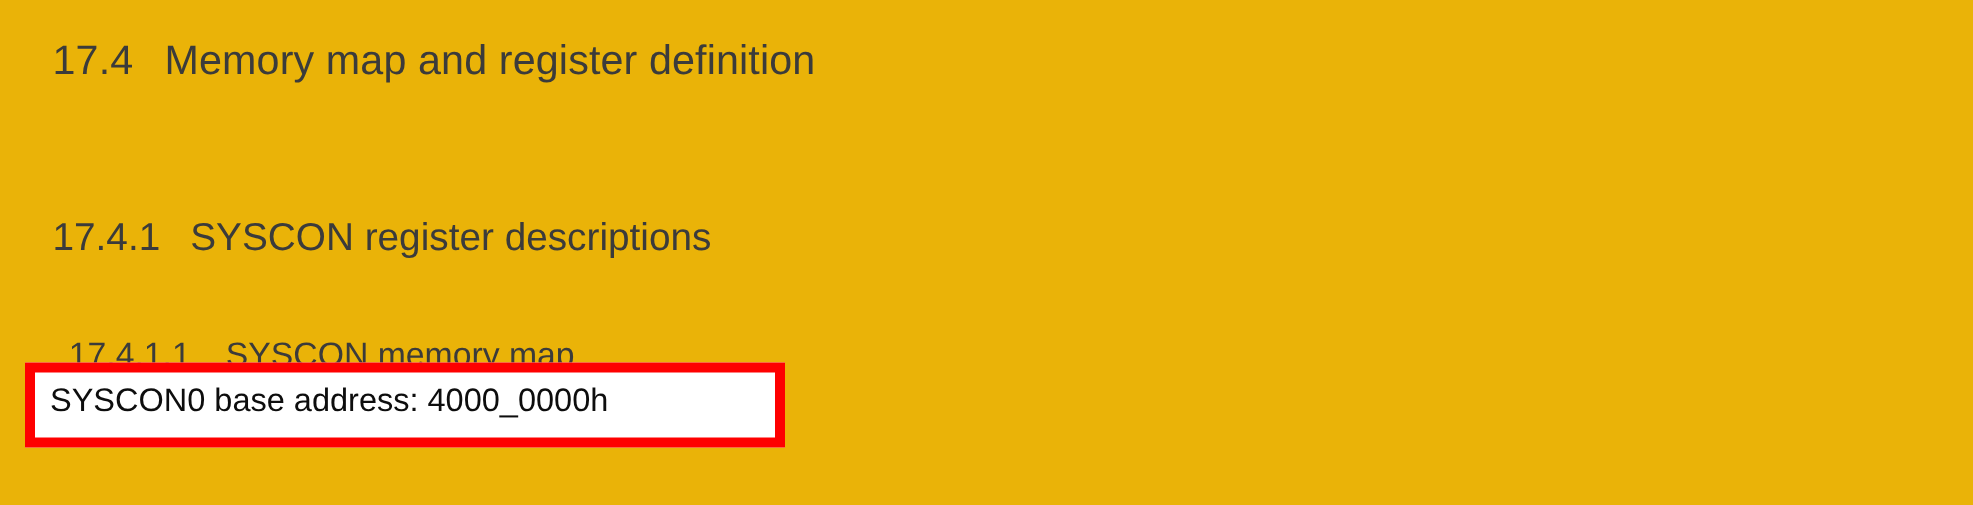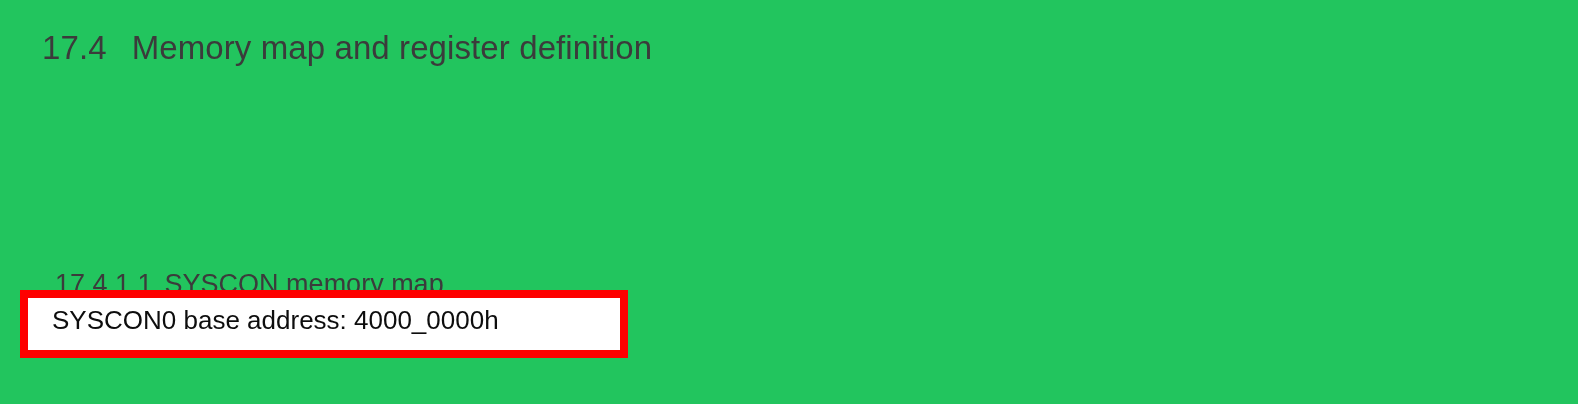--- a/index.html
+++ b/index.html
@@ -12,21 +12,21 @@
     height: 404px;
     position: relative;
     overflow: hidden;
     font-family: "Liberation Sans", sans-serif;
     -webkit-font-smoothing: antialiased;
   }
 
   .page {
     position: absolute;
     inset: 0;
-    background: #22c55e;
+    background: #eab308;
   }
 
   
   .h-sec1 {
     position: absolute;
     left: 42px;
     top: 6px;
     font-size: 33px;
     line-height: 40px;
     color: #3b3b3b;
@@ -68,54 +68,57 @@
     position: absolute;
     left: 42px;
     top: 240px;
     font-size: 27px;
     line-height: 34px;
     color: #3b3b3b;
     font-weight: 400;
     white-space: nowrap;
   }
   .h-sec3 .num { display: inline-block; margin-left: 13px; }
-  .h-sec3 .ttl { display: inline-block; margin-left: 12px; text-align: center; }
+  .h-sec3 .ttl { display: inline-block; margin-left: 28px; text-align: center; }
 
   
   .highlight-box {
     position: absolute;
     left: 20px;
     top: 290px;
     width: 608px;
     height: 68px;
     box-sizing: border-box;
     border: 8px solid #fe0000;
     background: #ffffff;
   }
   .highlight-text {
     position: absolute;
-    left: 52px;
+    left: 40px;
     top: 303px;
     font-size: 26px;
     line-height: 34px;
     color: #0d0d0d;
     font-weight: 400;
     white-space: nowrap;
   }
 </style>
 </head>
 <body>
 
 <div class="page">
 
   <h1 class="h-sec1">
     <span class="num">17.4</span><span class="ttl">Memory map and register definition</span>
   </h1>
 
 
+  <h2 class="h-sec2">
+    <span class="num">17.4.1</span><span class="ttl">SYSCON register descriptions</span>
+  </h2>
 
   <h3 class="h-sec3">
     <span class="num">17.4.1.1</span><span class="ttl">SYSCON memory map</span>
   </h3>
 
   <div class="highlight-box"></div>
   <div class="highlight-text">SYSCON0 base address: 4000_0000h</div>
 
 </div>
 

